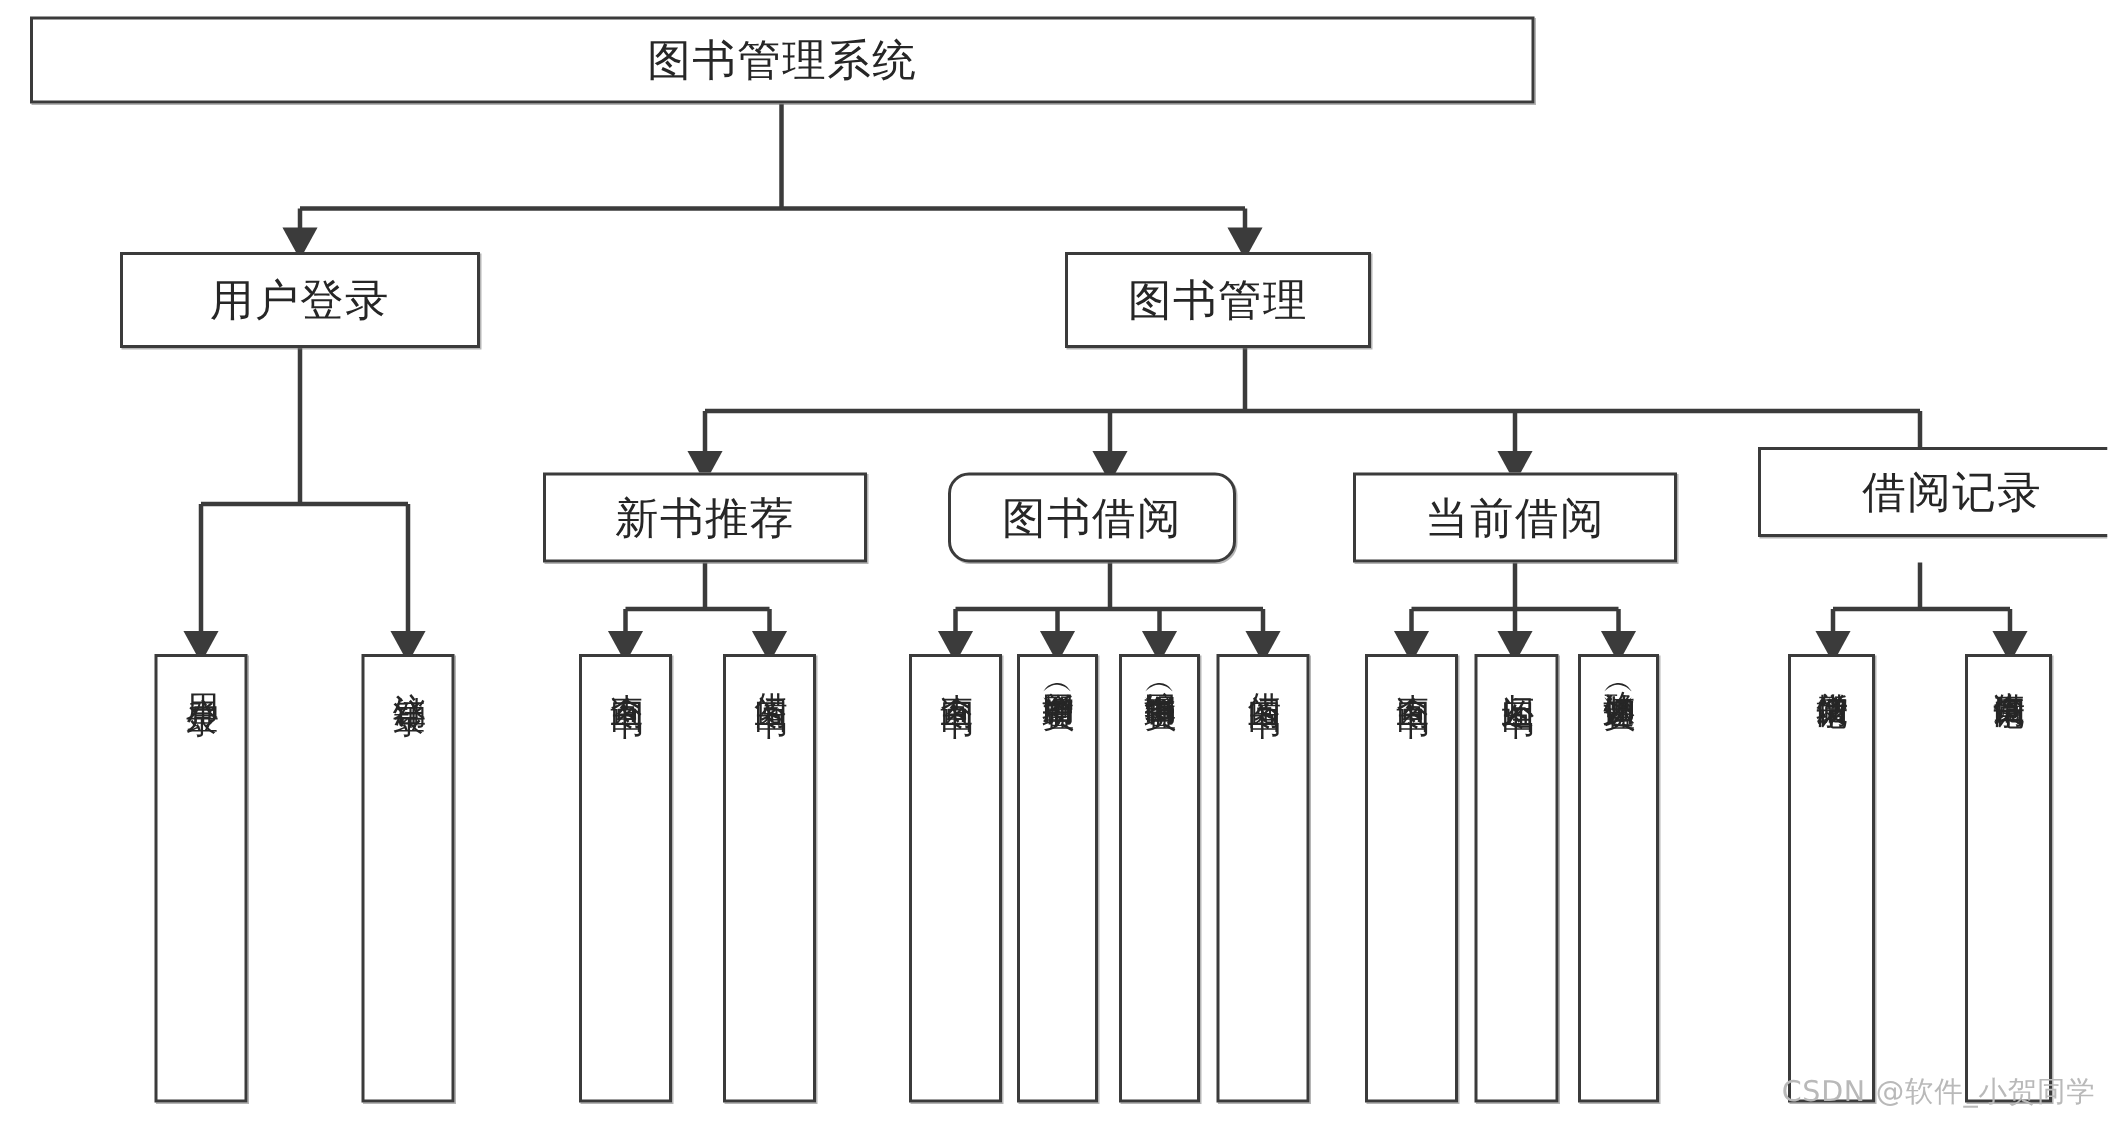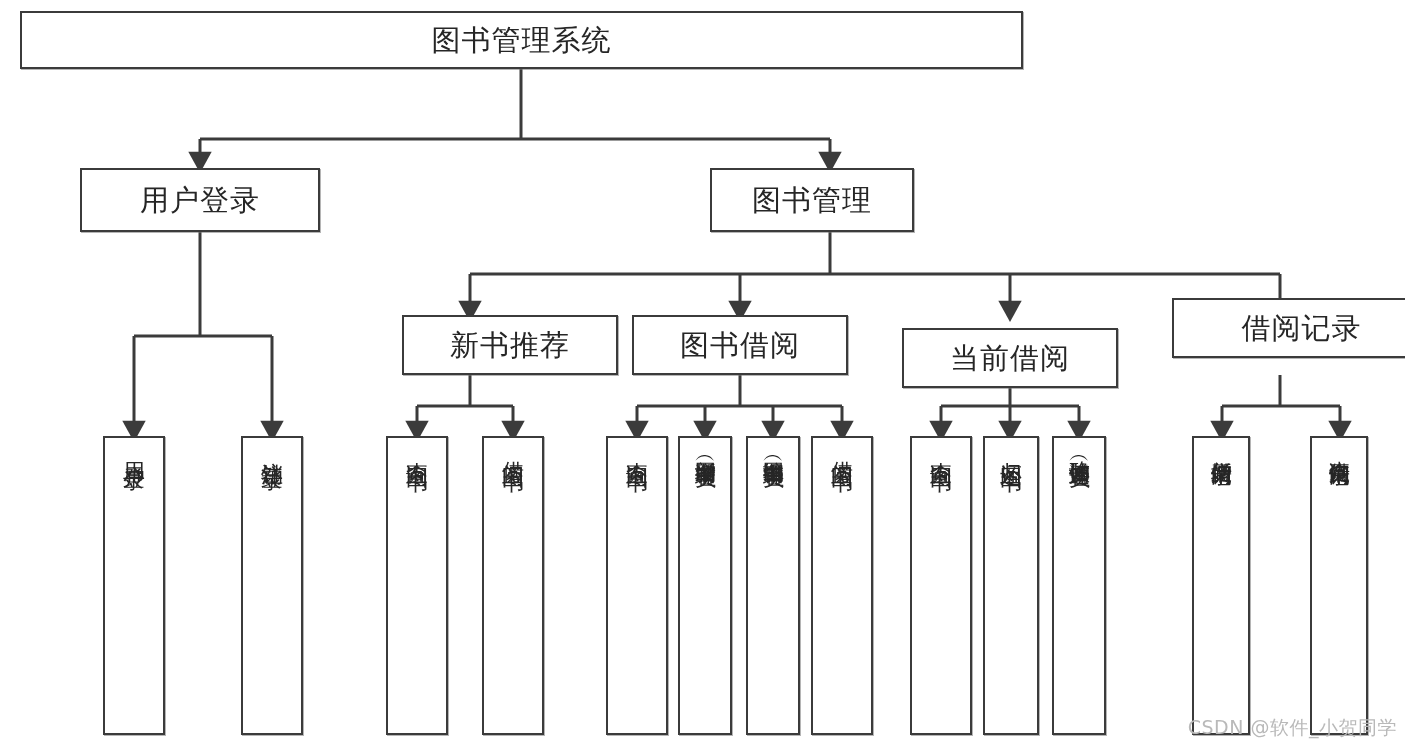--- a/index.html
+++ b/index.html
@@ -134,27 +134,27 @@
     <span class="node-label">图书管理系统</span>
   </div>
 
   <div class="node horizontal" style="left:80px; top:168px; width:240px; height:64px;">
     <span class="node-label">用户登录</span>
   </div>
   <div class="node horizontal" style="left:710px; top:168px; width:204px; height:64px;">
     <span class="node-label">图书管理</span>
   </div>
 
-  <div class="node horizontal" style="left:362px; top:315px; width:216px; height:60px;margin-left:40px;">
+  <div class="node horizontal" style="left:362px; top:315px; width:216px; height:60px;">
     <span class="node-label">新书推荐</span>
   </div>
-  <div class="node horizontal" style="left:632px; top:315px; width:216px; height:60px;">
+  <div class="node horizontal" style="left:632px; top:315px; width:192px; height:60px;border-radius:14px;">
     <span class="node-label">图书借阅</span>
   </div>
-  <div class="node horizontal" style="left:902px; top:328px; width:216px; height:60px;">
+  <div class="node horizontal" style="left:902px; top:315px; width:216px; height:60px;">
     <span class="node-label">当前借阅</span>
   </div>
   <div class="node horizontal" style="left:1172px; top:298px; width:259px; height:60px;">
     <span class="node-label">借阅记录</span>
   </div>
 
   <div class="node vertical" style="left:103px; top:436px; width:62px; height:299px;">
     <span class="node-label">用户登录</span>
   </div>
   <div class="node vertical" style="left:241px; top:436px; width:62px; height:299px;">

